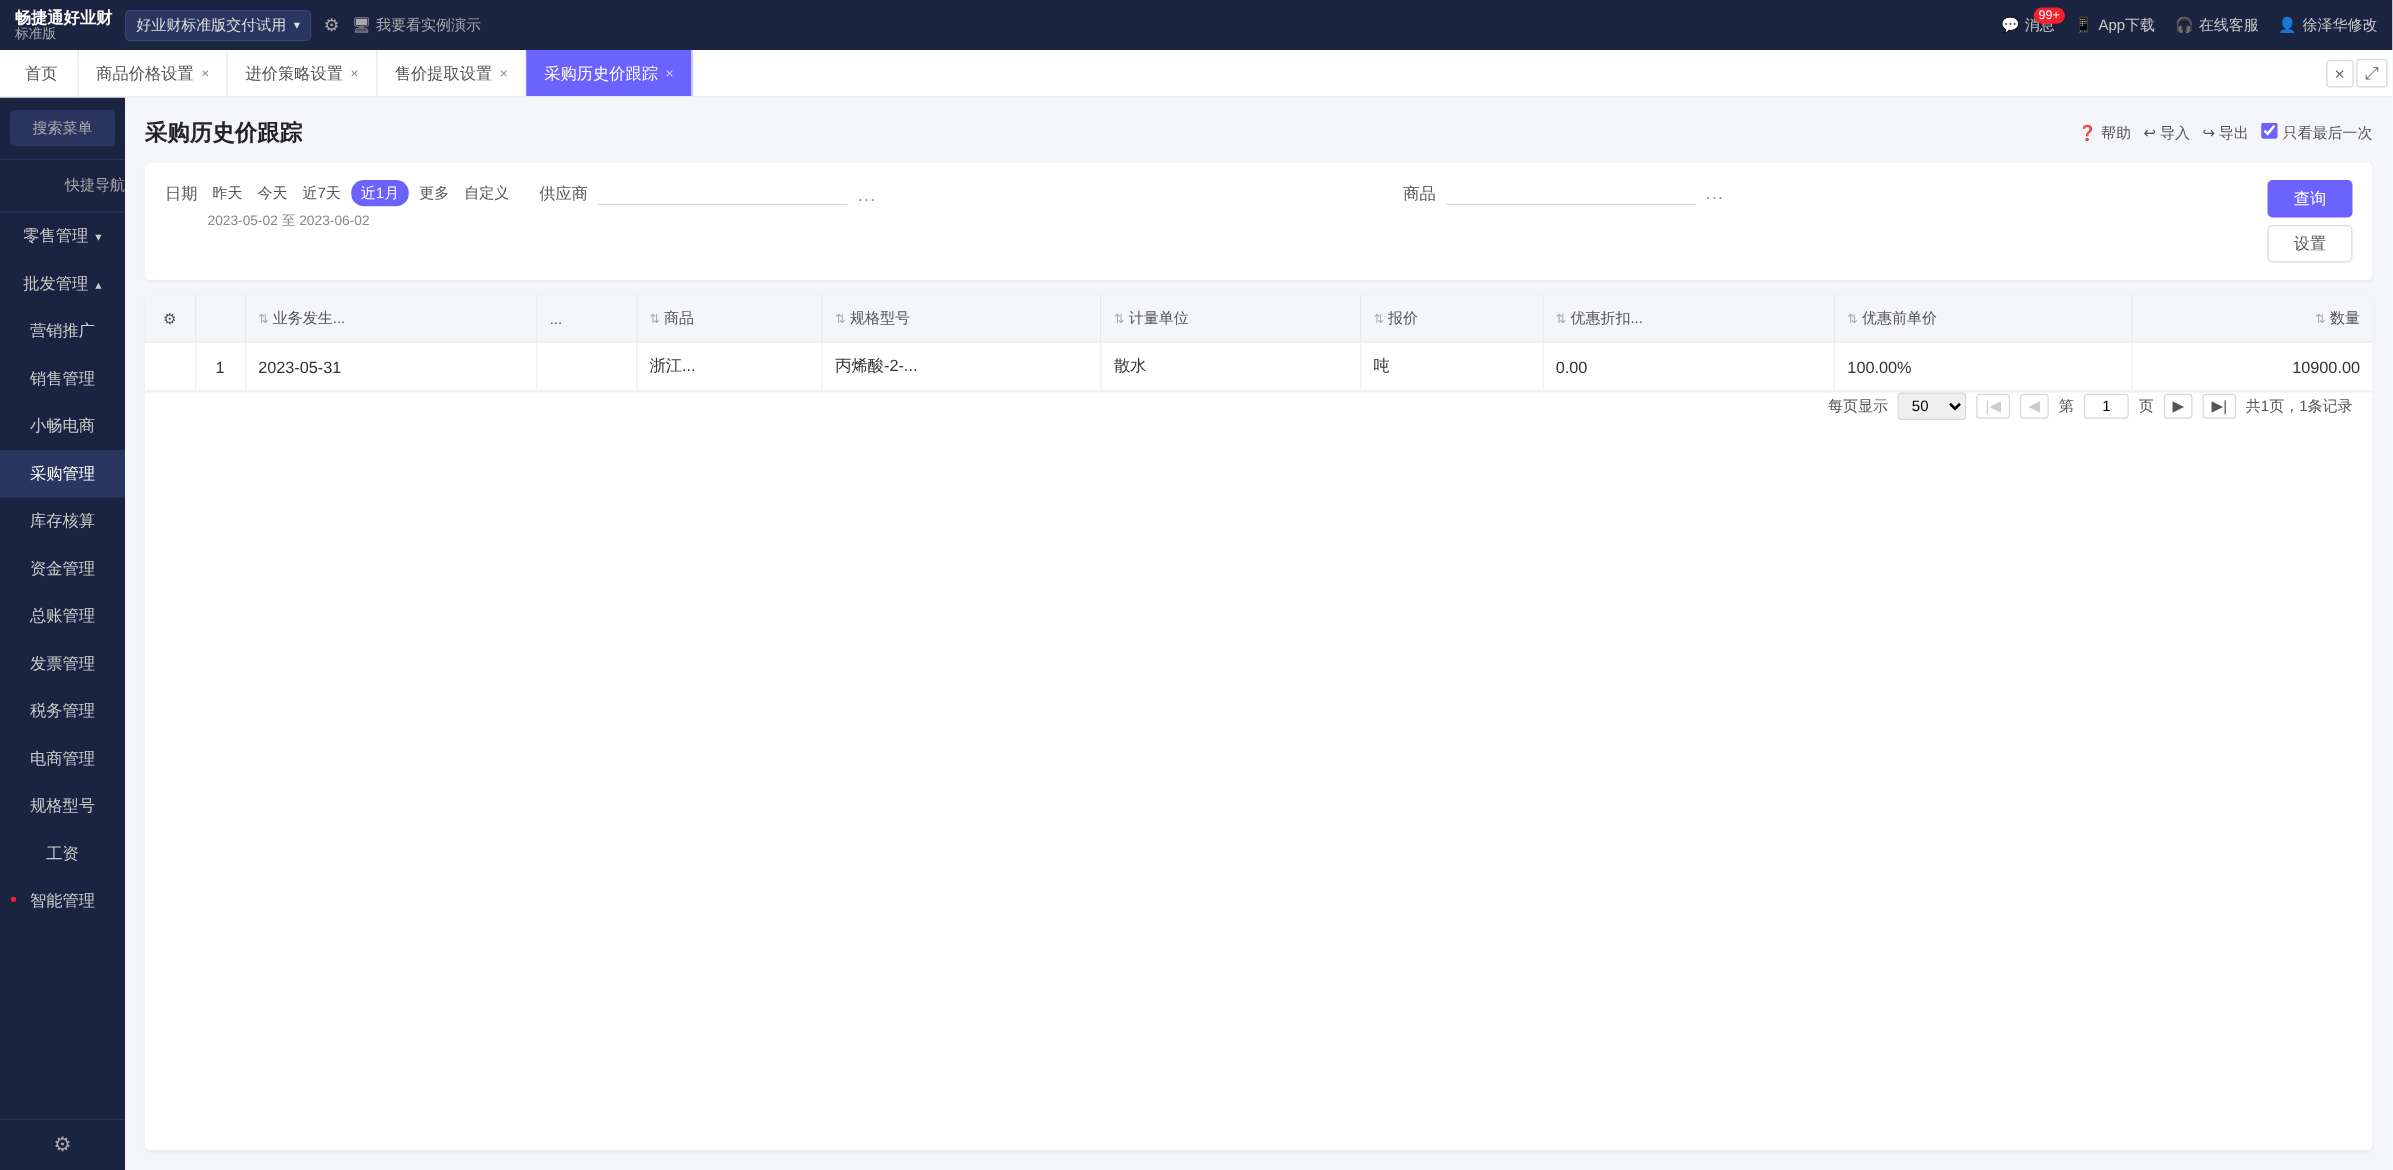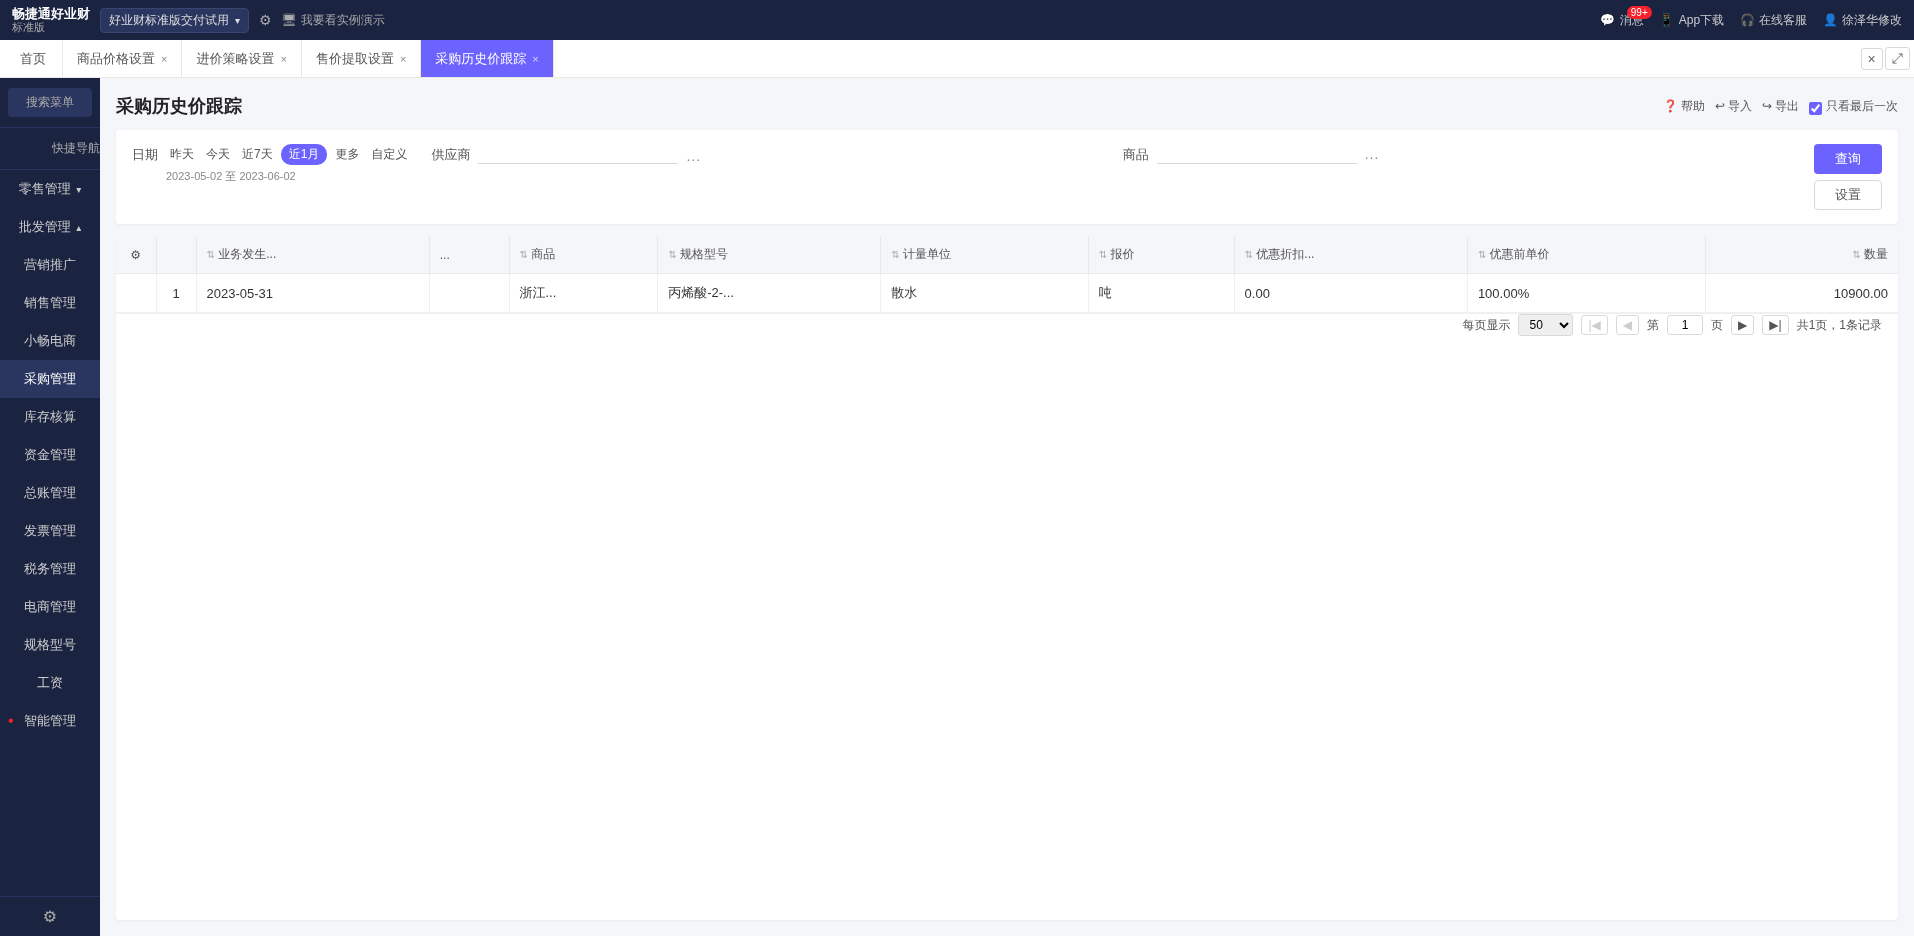--- a/index.html
+++ b/index.html
@@ -47,21 +47,21 @@
     .sidebar-gear { color: #aaa; font-size: 16px; cursor: pointer; }
 
     
     .content-area { flex: 1; background: #f5f6fa; overflow-y: auto; padding: 16px; display: flex; flex-direction: column; gap: 12px; }
 
     
     .page-header { display: flex; align-items: center; justify-content: space-between; }
     .page-title { font-size: 18px; font-weight: bold; color: #222; }
     .header-actions { display: flex; align-items: center; gap: 10px; }
     .header-action-btn { background: none; border: none; font-size: 12px; color: #555; cursor: pointer; display: flex; align-items: center; gap: 3px; }
-    .view-last-checkbox { display: flex; align-items: flex-end; gap: 4px; font-size: 12px; color: #555; }
+    .view-last-checkbox { display: flex; align-items: flex-start; gap: 4px; font-size: 12px; color: #555; }
     .view-last-checkbox input { accent-color: #6c63ff; }
 
     
     .filter-bar { background: #fff; border-radius: 4px; padding: 14px 16px; display: flex; align-items: flex-start; gap: 20px; box-shadow: 0 1px 3px rgba(0,0,0,0.05); flex-wrap: wrap; }
     .filter-group { display: flex; align-items: flex-start; gap: 8px; }
     .filter-label { font-size: 13px; color: #555; white-space: nowrap; padding-top: 2px; }
     .date-options { display: flex; flex-direction: column; gap: 4px; }
     .date-btns { display: flex; align-items: center; gap: 4px; }
     .date-btn { background: none; border: none; font-size: 12px; color: #555; cursor: pointer; padding: 2px 4px; border-radius: 3px; }
     .date-btn.active { background: #6c63ff; color: #fff; border-radius: 10px; padding: 2px 8px; }

